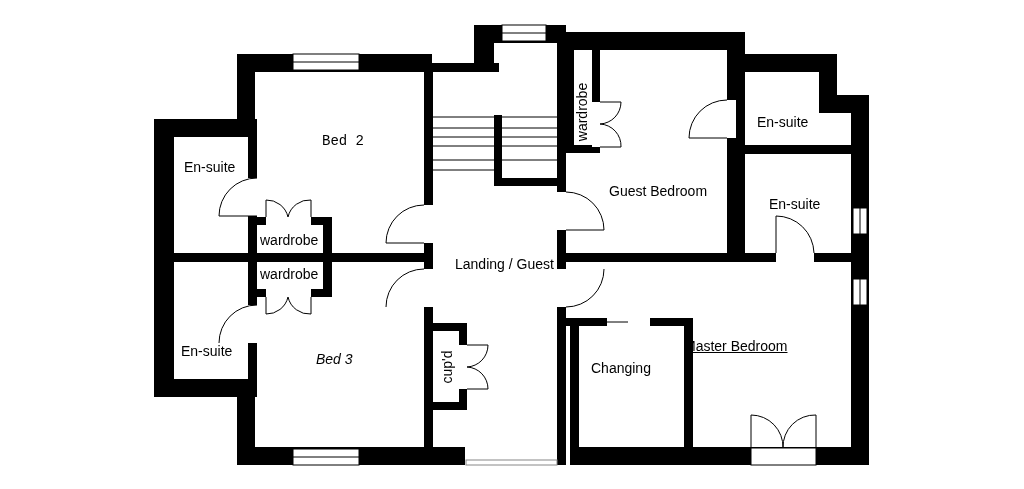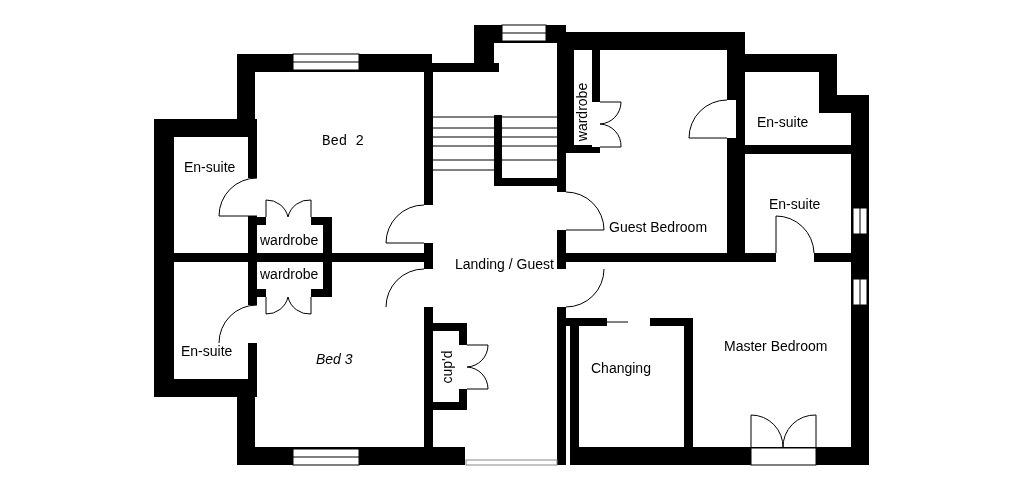--- a/index.html
+++ b/index.html
@@ -128,17 +128,17 @@
 
 <div class="lbl" style="left:322px;top:134px;font-family:Liberation Mono, monospace;">Bed 2</div>
 <div class="lbl" style="left:184px;top:160px;">En-suite</div>
 <div class="lbl" style="left:260px;top:233px;">wardrobe</div>
 <div class="lbl" style="left:260px;top:267px;">wardrobe</div>
 <div class="lbl" style="left:181px;top:344px;">En-suite</div>
 <div class="lbl" style="left:316px;top:352px;font-style:italic;">Bed 3</div>
 <div class="lbl" style="left:455px;top:257px;">Landing / Guest</div>
 <div class="lbl vert" style="left:429px;top:360px;width:36px;text-align:center;">cup'd</div>
 <div class="lbl vert" style="left:550px;top:105px;width:64px;text-align:center;">wardrobe</div>
-<div class="lbl" style="left:609px;top:184px;margin-top:36px;">Guest Bedroom</div>
+<div class="lbl" style="left:609px;top:184px;">Guest Bedroom</div>
 <div class="lbl" style="left:757px;top:115px;">En-suite</div>
 <div class="lbl" style="left:769px;top:197px;">En-suite</div>
 <div class="lbl" style="left:591px;top:361px;text-align:center;">Changing</div>
-<div class="lbl" style="left:724px;top:339px;">Master Bedroom</div>
+<div class="lbl" style="left:684px;top:339px;text-decoration:underline;">Master Bedroom</div>
 
 </body></html>

